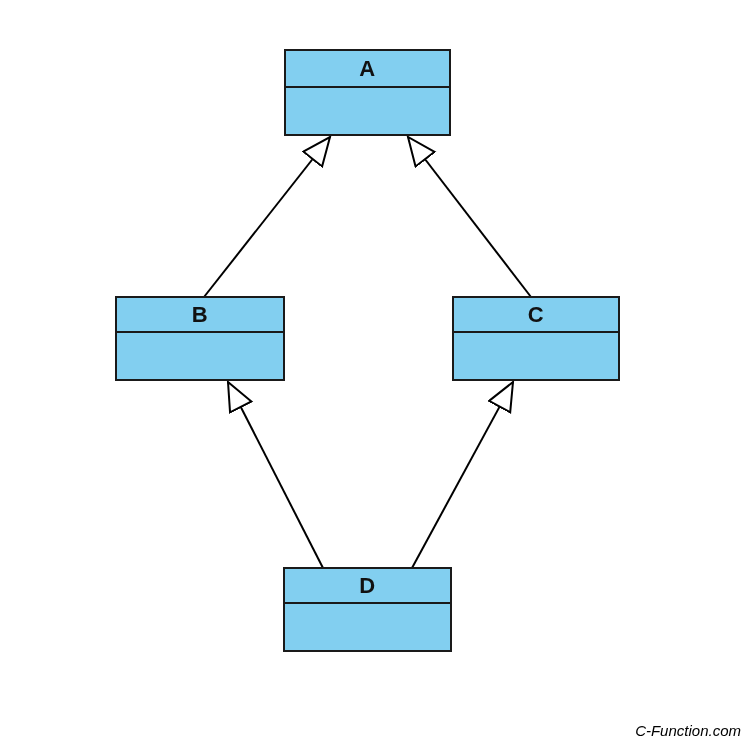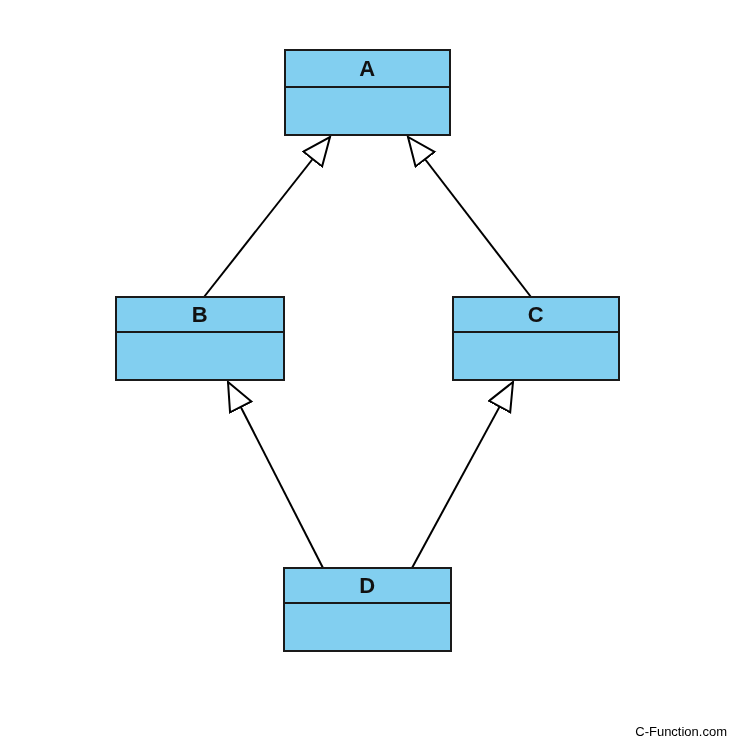--- a/index.html
+++ b/index.html
@@ -51,24 +51,25 @@
   .box-c { left: 452px; top: 296px; width: 168px; height: 85px; }
   .box-c .class-title { height: 35px; }
   .box-d { left: 283px; top: 567px; width: 169px; height: 85px; }
   .box-d .class-title { height: 35px; }
   .rel-line {
     stroke: #000000;
     stroke-width: 2;
   }
   .watermark {
     position: absolute;
-    right: 25px;
+    right: 11px;
     bottom: 6px;
-    font-size: 13px;
+    font-size: 15px;
     color: #000000;
+    font-style: italic;
   }
 </style>
 </head>
 <body>
 
 <div class="page">
 
   <svg class="relations-layer" viewBox="0 0 752 745" xmlns="http://www.w3.org/2000/svg">
     <defs>
       <marker id="hollowTriangle" markerUnits="userSpaceOnUse" markerWidth="34" markerHeight="28" refX="29" refY="13" orient="auto">

